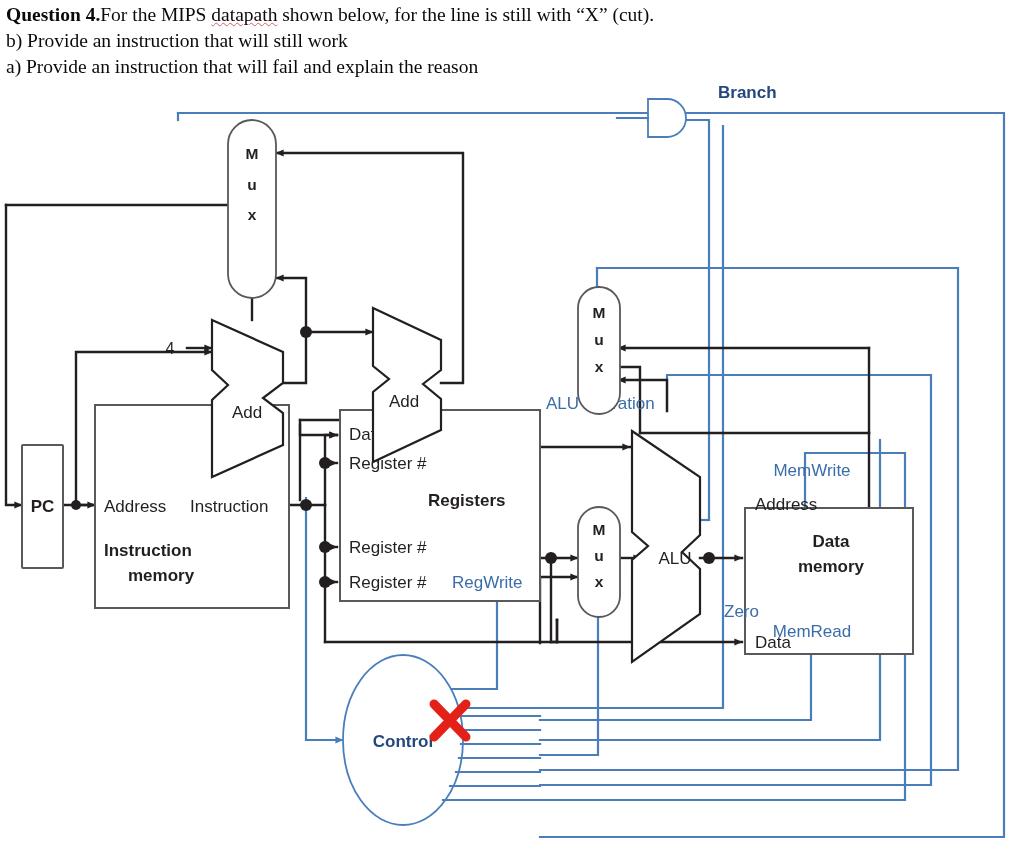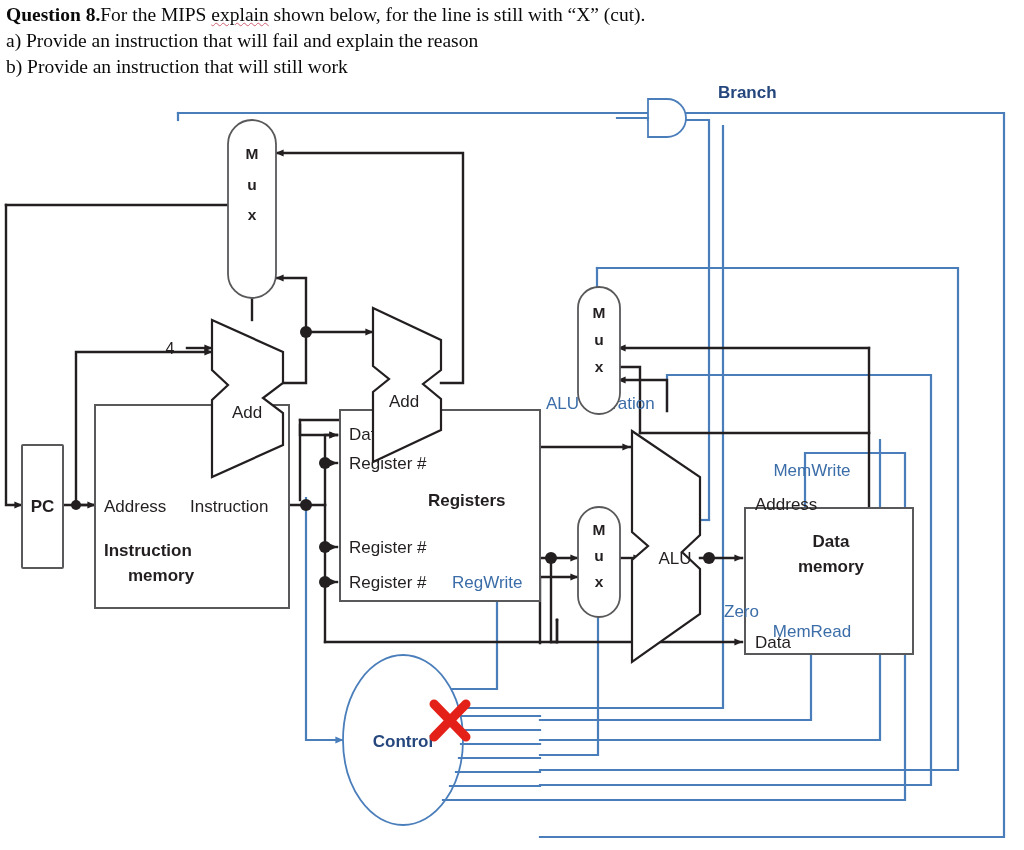--- a/index.html
+++ b/index.html
@@ -120,24 +120,24 @@
     stroke-width: 9;
     stroke-linecap: round;
     fill: none;
   }
 </style>
 </head>
 <body>
 
 <div id="question-block">
   <div class="q-line">
-    <span class="q-bold">Question 8.</span><span>For the MIPS </span><span class="squiggle">explain</span><span> shown below, for the line is still with “X” (cut).</span>
+    <span class="q-bold">Question 4.</span><span>For the MIPS </span><span class="squiggle">datapath</span><span> shown below, for the line is still with “X” (cut).</span>
   </div>
+  <div class="q-line">b) Provide an instruction that will still work</div>
   <div class="q-line">a) Provide an instruction that will fail and explain the reason</div>
-  <div class="q-line">b) Provide an instruction that will still work</div>
 </div>
 
 <div id="diagram-wrap">
 <svg width="1024" height="770" viewBox="0 0 1024 770" xmlns="http://www.w3.org/2000/svg">
 
   <defs>
     <marker id="arrB" markerWidth="9" markerHeight="9" refX="7.6" refY="4" orient="auto" markerUnits="userSpaceOnUse">
       <path d="M0,0.6 L8,4 L0,7.4 z" fill="#231f20"></path>
     </marker>
     <marker id="arrBlue" markerWidth="9" markerHeight="9" refX="7.6" refY="4" orient="auto" markerUnits="userSpaceOnUse">

